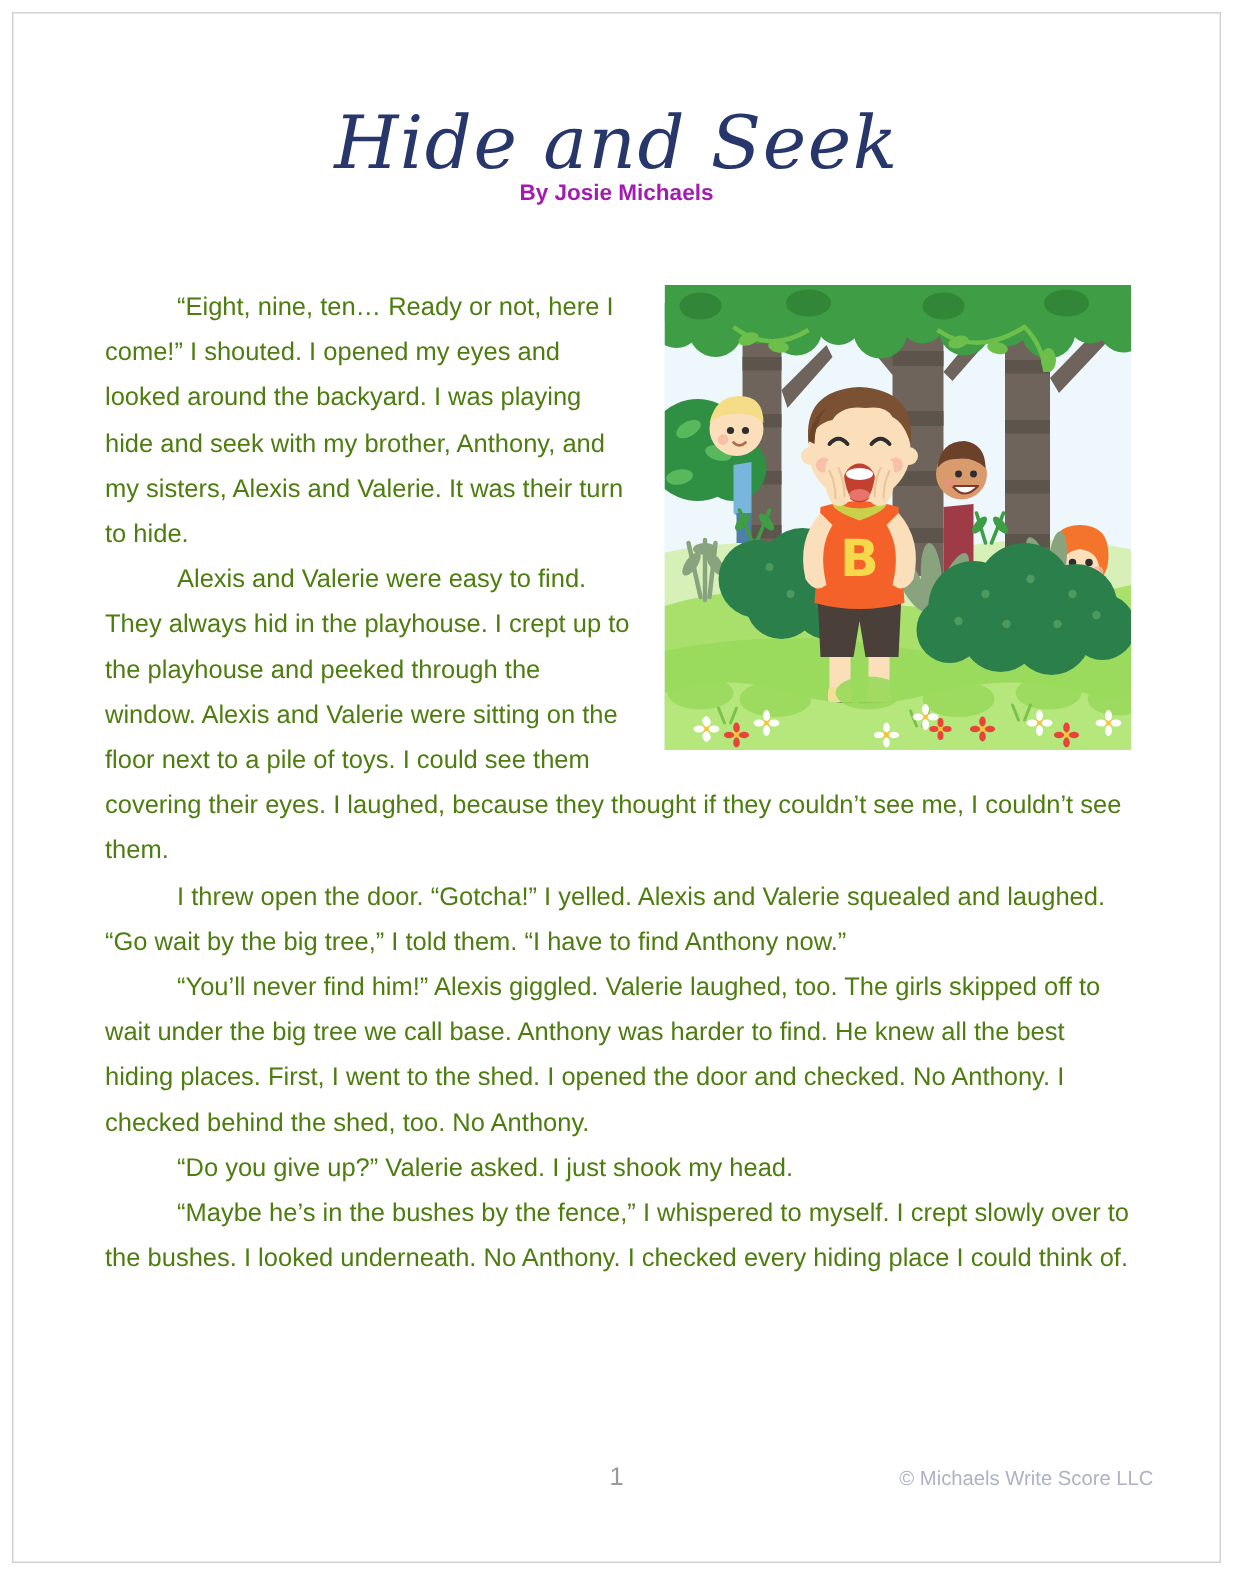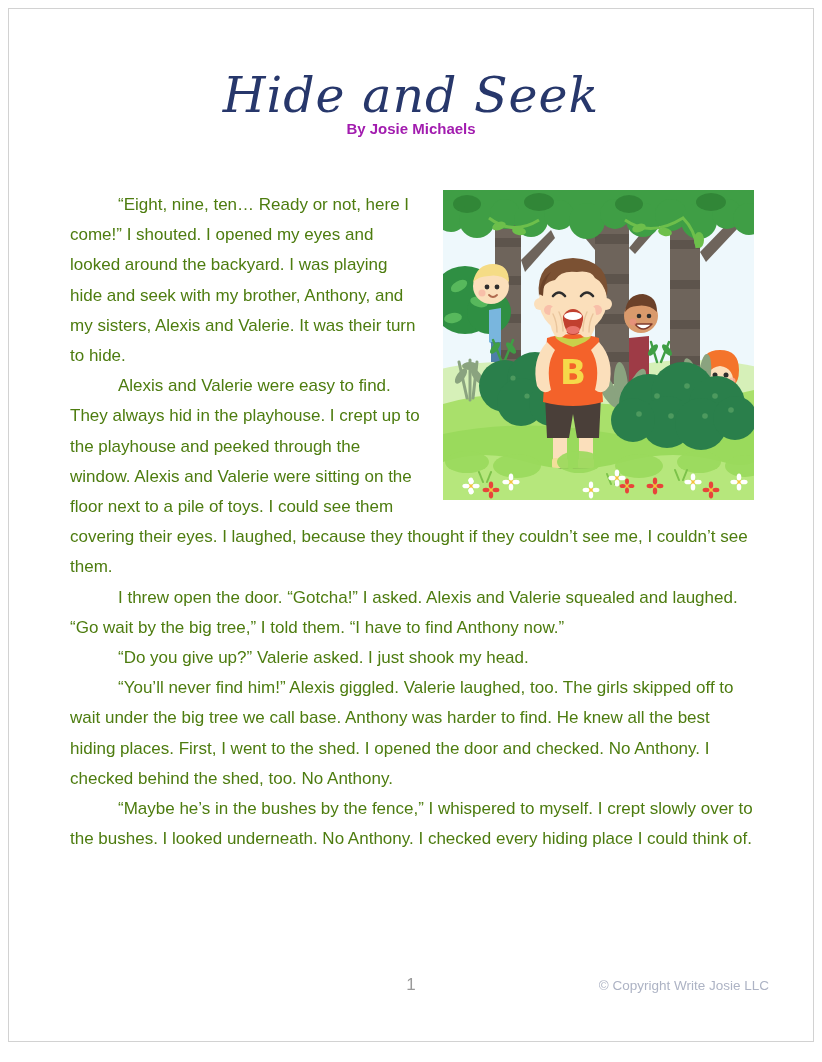--- a/index.html
+++ b/index.html
@@ -474,26 +474,26 @@
                     <ellipse cx="5" cy="0" rx="3.6" ry="2.3"></ellipse>
                 </g>
               </g>
             </g>
           </g>
         </svg>
       </figure>
 
       <p class="story-p">“Eight, nine, ten… Ready or not, here I come!” I shouted. I opened my eyes and looked around the backyard. I was playing hide and seek with my brother, Anthony, and my sisters, Alexis and Valerie. It was their turn to hide.</p>
       <p class="story-p">Alexis and Valerie were easy to find. They always hid in the playhouse. I crept up to the playhouse and peeked through the window. Alexis and Valerie were sitting on the floor next to a pile of toys. I could see them covering their eyes. I laughed, because they thought if they couldn’t see me, I couldn’t see them.</p>
-      <p class="story-p">I threw open the door. “Gotcha!” I asked. Alexis and Valerie squealed and laughed. “Go wait by the big tree,” I told them. “I have to find Anthony now.”</p>
+      <p class="story-p">I threw open the door. “Gotcha!” I yelled. Alexis and Valerie squealed and laughed. “Go wait by the big tree,” I told them. “I have to find Anthony now.”</p>
+      <p class="story-p">“You’ll never find him!” Alexis giggled. Valerie laughed, too. The girls skipped off to wait under the big tree we call base. Anthony was harder to find. He knew all the best hiding places. First, I went to the shed. I opened the door and checked. No Anthony. I checked behind the shed, too. No Anthony.</p>
       <p class="story-p">“Do you give up?” Valerie asked. I just shook my head.</p>
-      <p class="story-p">“You’ll never find him!” Alexis giggled. Valerie laughed, too. The girls skipped off to wait under the big tree we call base. Anthony was harder to find. He knew all the best hiding places. First, I went to the shed. I opened the door and checked. No Anthony. I checked behind the shed, too. No Anthony.</p>
       <p class="story-p">“Maybe he’s in the bushes by the fence,” I whispered to myself. I crept slowly over to the bushes. I looked underneath. No Anthony. I checked every hiding place I could think of.</p>
 
     </div>
 
     <div class="footer">
       <div class="page-number">1</div>
-      <div class="copyright">© Copyright Write Josie LLC</div>
+      <div class="copyright">© Michaels Write Score LLC</div>
     </div>
 
   </div>
 </div>
 
 </body></html>

